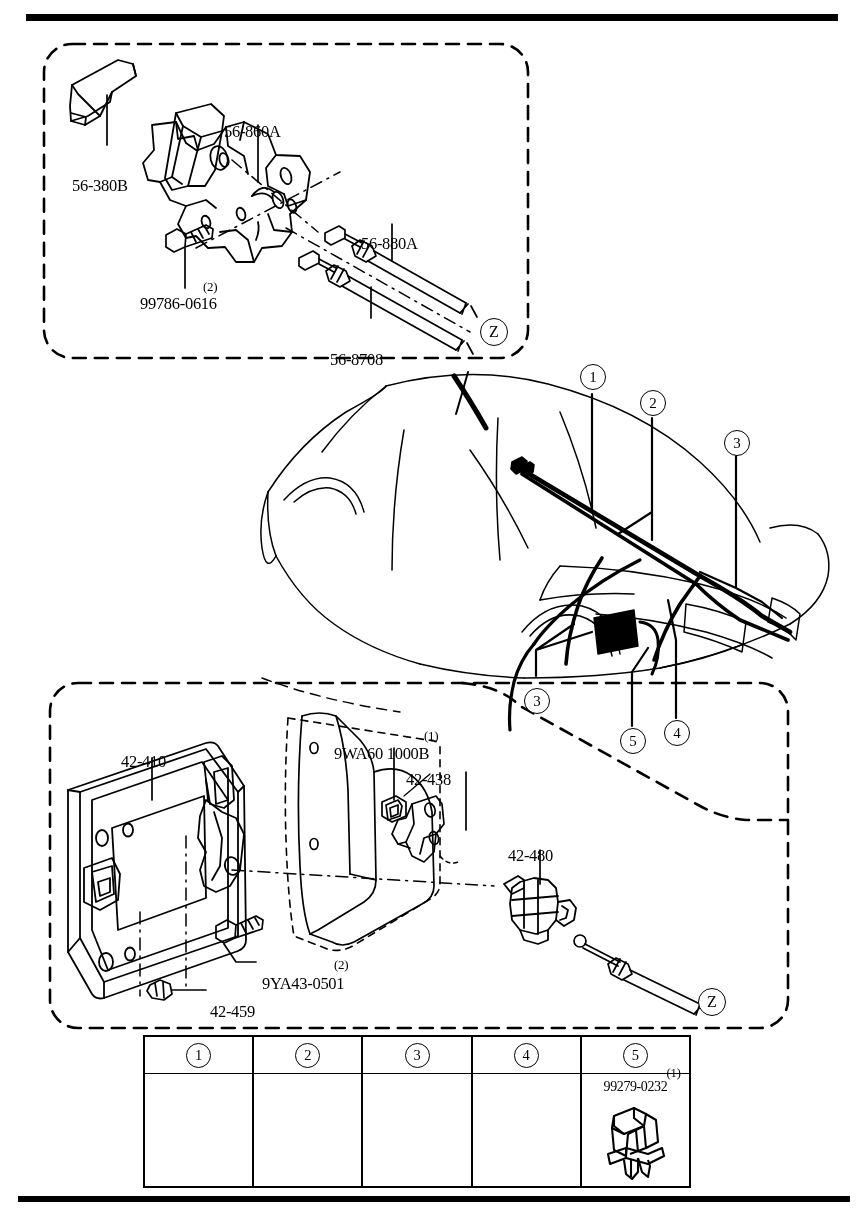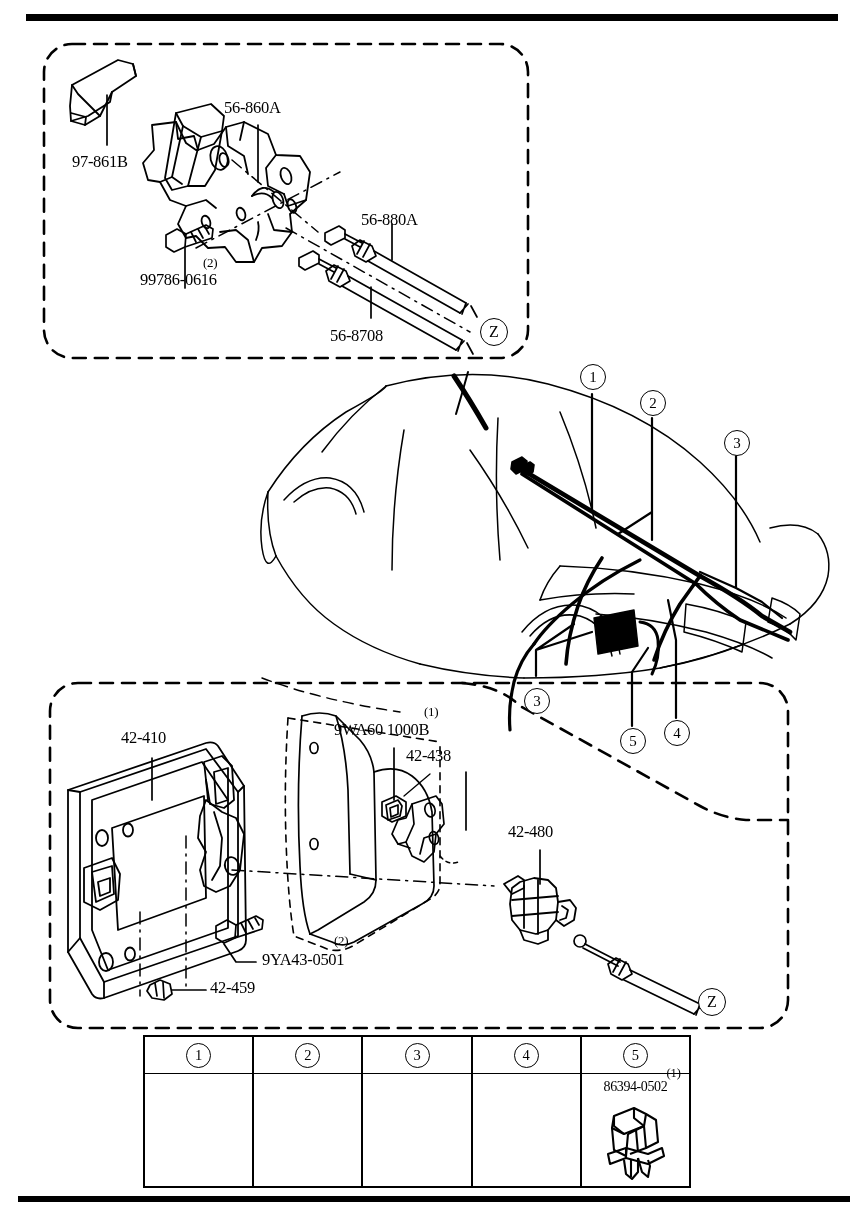--- a/index.html
+++ b/index.html
@@ -6,21 +6,21 @@
   html,body{margin:0;padding:0;background:#ffffff;}
   body{
     width:864px;height:1214px;position:relative;overflow:hidden;
     font-family:"Liberation Serif", serif;color:#000;
   }
   #sheet{position:absolute;left:0;top:0;width:864px;height:1214px;}
   svg.layer{position:absolute;left:0;top:0;width:864px;height:1214px;}
   .lbl{
     position:absolute;white-space:nowrap;
     font-family:"Liberation Serif", serif;
-    font-size:16.5px;letter-spacing:-0.3px;color:#000;line-height:1;
+    font-size:16.5px;letter-spacing:-0.3px;color:#000;line-height:1;margin-top:24px;
   }
   .lbl.sm{font-size:13px;}
   .callout{
     position:absolute;width:24px;height:24px;border:1.8px solid #000;
     border-radius:50%;background:#fff;
     font-family:"Liberation Serif", serif;font-size:15px;
     display:flex;align-items:center;justify-content:center;line-height:1;
   }
   .zmark{
     position:absolute;width:26px;height:26px;border:1.8px solid #000;
@@ -351,21 +351,21 @@
         <path d="M466,772 L466,830"></path>
         <path d="M430,774 L404,796" stroke-width="1.3"></path>
         <path d="M540,850 L540,884"></path>
         <path d="M224,944 L236,962 L256,962"></path>
         <path d="M172,990 L206,990"></path>
       </g>
 
     </g>
   </svg>
 
-  <div class="lbl" style="left:72px;top:154px;">97-861B</div>
+  <div class="lbl" style="left:72px;top:154px;">56-380B</div>
   <div class="lbl" style="left:224px;top:100px;">56-860A</div>
   <div class="lbl" style="left:140px;top:272px;">99786-0616</div>
   <div class="lbl sm" style="left:203px;top:256px;">(2)</div>
   <div class="lbl" style="left:361px;top:212px;">56-880A</div>
   <div class="lbl" style="left:330px;top:328px;">56-8708</div>
   <div class="zmark" style="left:480px;top:318px;">Z</div>
 
   <div class="callout" style="left:580px;top:364px;">1</div>
   <div class="callout" style="left:640px;top:390px;">2</div>
   <div class="callout" style="left:724px;top:430px;">3</div>
@@ -407,21 +407,21 @@
       <div class="lghead">
         <div class="lgnum">4</div>
       </div>
     </div>
 
     <div class="lgcell">
       <div class="lghead">
         <div class="lgnum">5</div>
       </div>
       <div class="lgbody">
-        <div class="lgpn tight">86394-0502</div>
+        <div class="lgpn tight">99279-0232</div>
         <div class="lgsup">(1)</div>
         <div class="lgart">
           <svg width="78" height="78" viewBox="0 0 78 78" fill="none" stroke="#000" stroke-width="2.1" stroke-linejoin="round">
             <path d="M18,12 L38,4 L50,10 L48,22 L28,30 L16,24 Z"></path>
             <path d="M18,12 L18,22 L28,30"></path>
             <path d="M38,4 L38,14 L48,22"></path>
             <path d="M16,24 L18,46 L30,52 L32,30"></path>
             <path d="M32,30 L48,22 L50,44 L34,50"></path>
             <path d="M50,10 L60,16 L62,38 L50,44"></path>
             <path d="M40,26 L42,48"></path>

